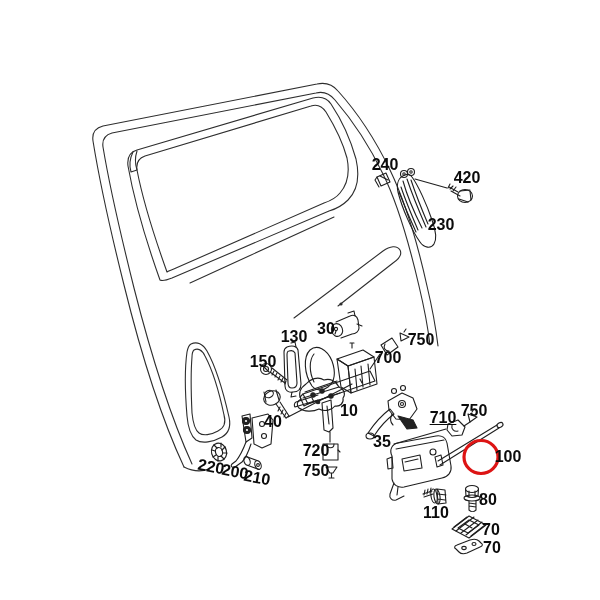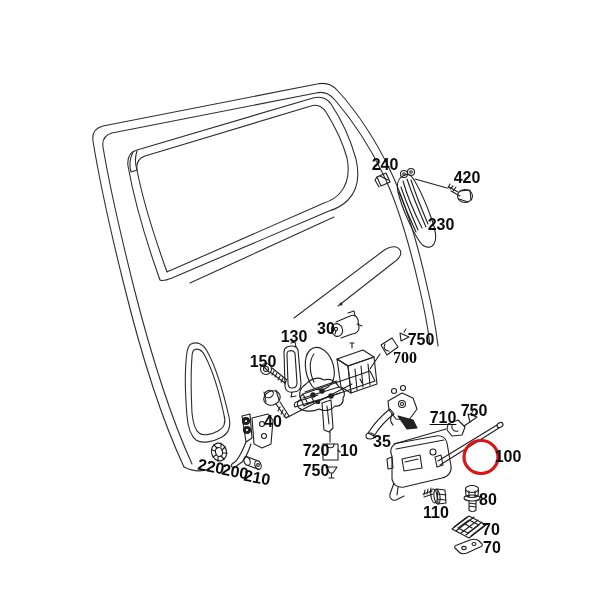--- a/index.html
+++ b/index.html
@@ -225,24 +225,24 @@
     <ellipse cx="481" cy="457" rx="17" ry="16.5" fill="none" stroke="#dd1414" stroke-width="3.2"></ellipse>
   </svg>
 
   <div class="label-layer">
       <span class="plabel" style="left: 385px; top: 165px; transform: translate(-50%, -50%) rotate(0deg);">240</span>
       <span class="plabel" style="left: 467px; top: 178px; transform: translate(-50%, -50%) rotate(0deg);">420</span>
       <span class="plabel" style="left: 441px; top: 225px; transform: translate(-50%, -50%) rotate(0deg);">230</span>
       <span class="plabel" style="left: 294px; top: 337px; transform: translate(-50%, -50%) rotate(0deg);">130</span>
       <span class="plabel" style="left: 326px; top: 329px; transform: translate(-50%, -50%) rotate(0deg);">30</span>
       <span class="plabel" style="left: 421px; top: 340px; transform: translate(-50%, -50%) rotate(0deg);">750</span>
-      <span class="plabel" style="left: 405px; top: 358px; transform: translate(-50%, -50%) rotate(0deg); font-family: Liberation Serif, serif;">700</span>
+      <span class="plabel" style="left: 388px; top: 358px; transform: translate(-50%, -50%) rotate(0deg);">700</span>
       <span class="plabel" style="left: 263px; top: 362px; transform: translate(-50%, -50%) rotate(0deg);">150</span>
       <span class="plabel" style="left: 260px; top: 422px; transform: translate(-50%, -50%) rotate(0deg); margin-left: 13px;">40</span>
-      <span class="plabel" style="left: 349px; top: 411px; transform: translate(-50%, -50%) rotate(0deg); margin-top: 40px;">10</span>
+      <span class="plabel" style="left: 349px; top: 411px; transform: translate(-50%, -50%) rotate(0deg);">10</span>
       <span class="plabel" style="left: 382px; top: 442px; transform: translate(-50%, -50%) rotate(0deg);">35</span>
       <span class="plabel" style="left: 443px; top: 418px; transform: translate(-50%, -50%) rotate(0deg); text-decoration: underline;">710</span>
       <span class="plabel" style="left: 474px; top: 411px; transform: translate(-50%, -50%) rotate(0deg);">750</span>
       <span class="plabel" style="left: 508px; top: 457px; transform: translate(-50%, -50%) rotate(0deg);">100</span>
       <span class="plabel" style="left: 316px; top: 451px; transform: translate(-50%, -50%) rotate(0deg);">720</span>
       <span class="plabel" style="left: 316px; top: 471px; transform: translate(-50%, -50%) rotate(0deg);">750</span>
       <span class="plabel" style="left: 211px; top: 467px; transform: translate(-50%, -50%) rotate(10deg);">220</span>
       <span class="plabel" style="left: 235px; top: 472px; transform: translate(-50%, -50%) rotate(10deg);">200</span>
       <span class="plabel" style="left: 257px; top: 478px; transform: translate(-50%, -50%) rotate(10deg);">210</span>
       <span class="plabel" style="left: 436px; top: 513px; transform: translate(-50%, -50%) rotate(0deg);">110</span>

